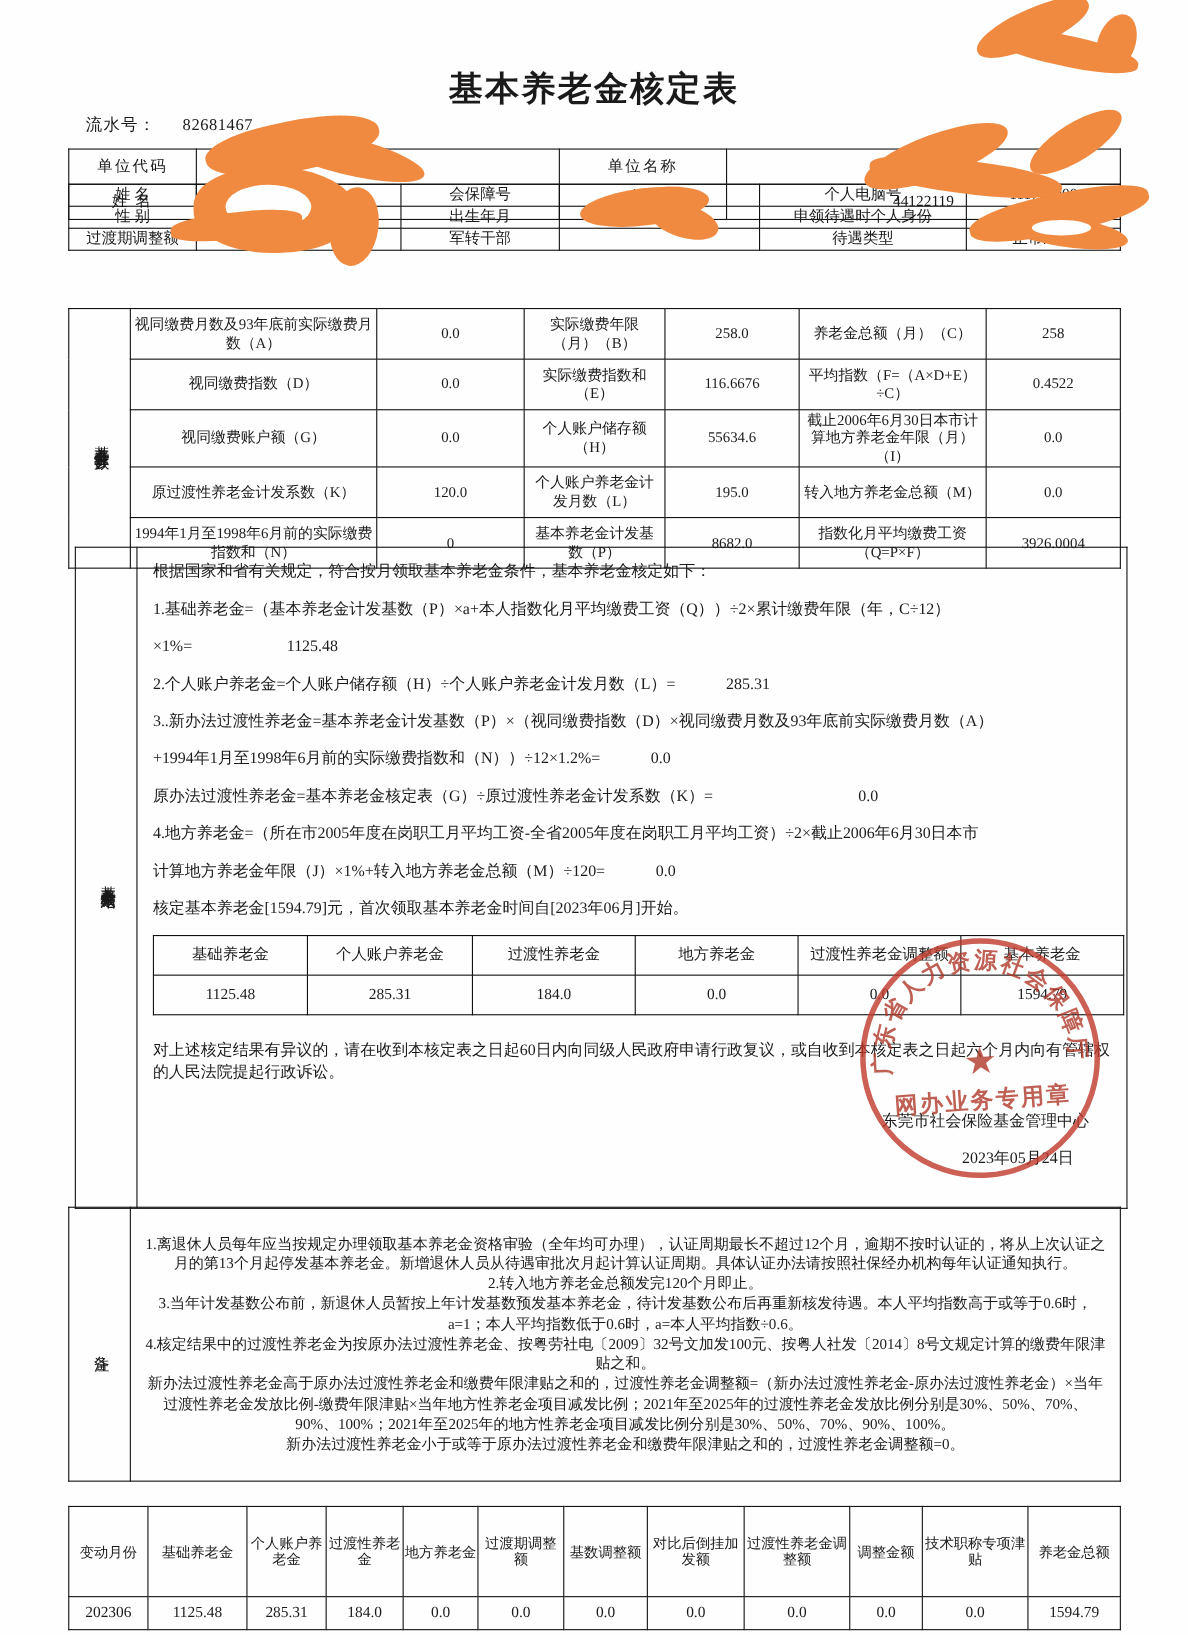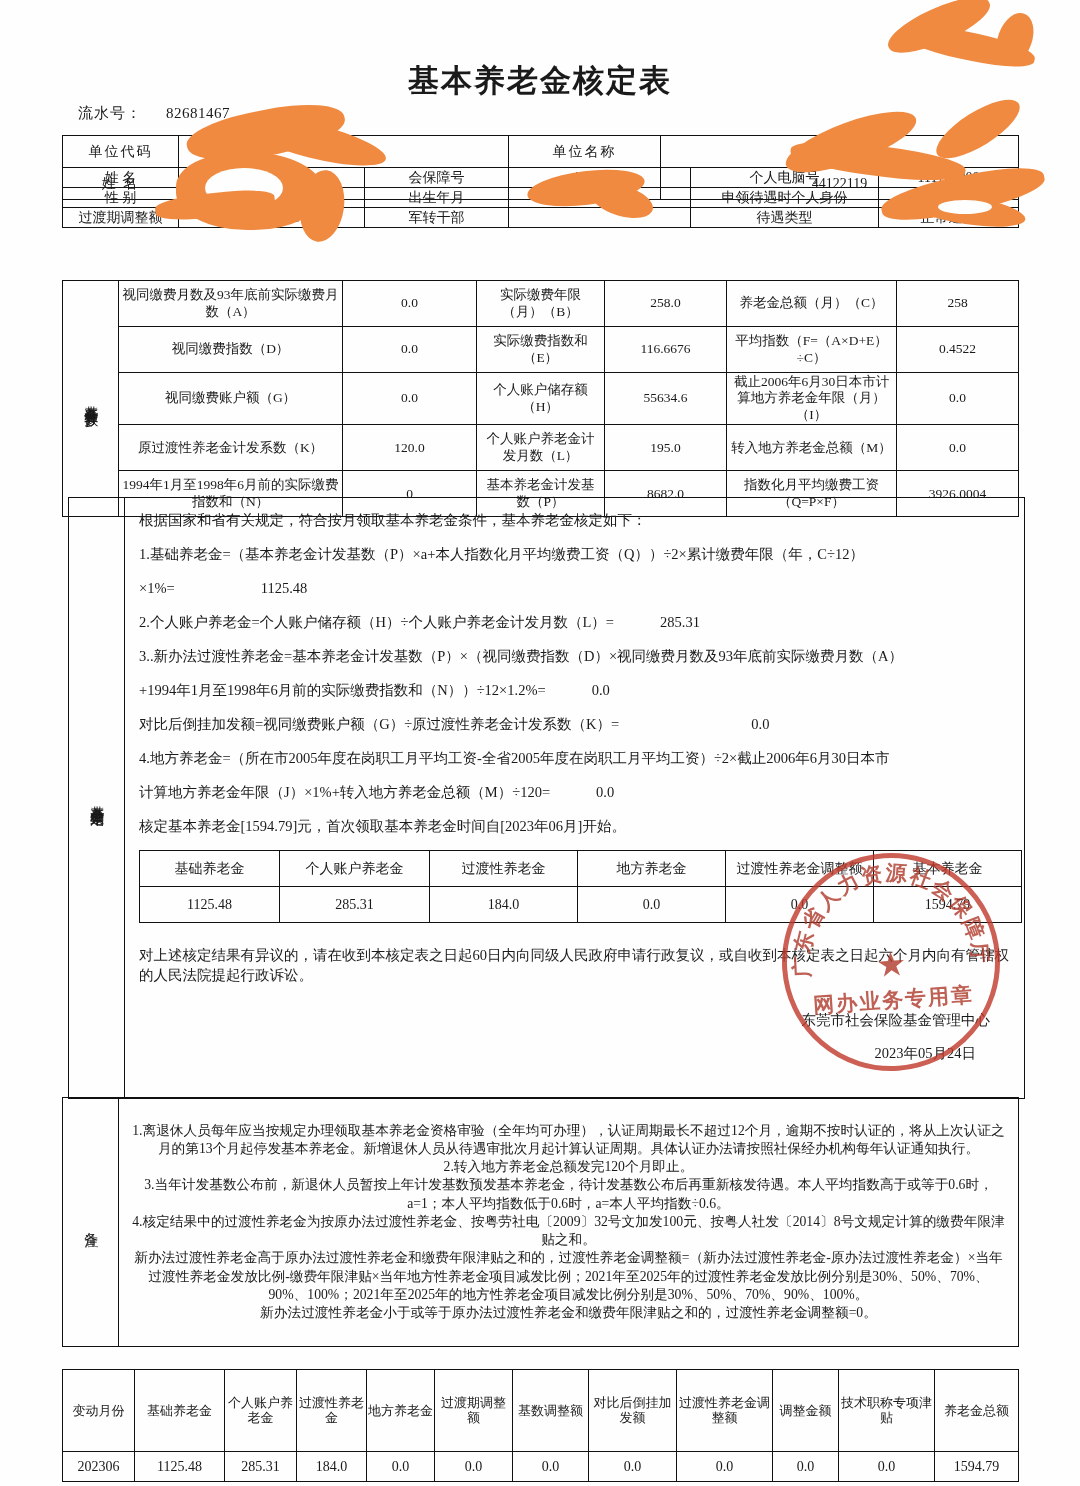--- a/index.html
+++ b/index.html
@@ -287,21 +287,21 @@
 
           <p class="formula">
             <span>2.个人账户养老金=个人账户储存额（H）÷个人账户养老金计发月数（L）=</span><span class="gap"></span><span>285.31</span>
           </p>
 
           <p class="formula">3..新办法过渡性养老金=基本养老金计发基数（P）×（视同缴费指数（D）×视同缴费月数及93年底前实际缴费月数（A）</p>
           <p class="formula">
             <span>+1994年1月至1998年6月前的实际缴费指数和（N））÷12×1.2%=</span><span class="gap"></span><span>0.0</span>
           </p>
           <p class="formula">
-            <span>对比后倒挂加发额=视同缴费账户额（G）÷原过渡性养老金计发系数（K）=</span><span class="gap-lg"></span><span class="gap"></span><span>0.0</span>
+            <span>原办法过渡性养老金=基本养老金核定表（G）÷原过渡性养老金计发系数（K）=</span><span class="gap-lg"></span><span class="gap"></span><span>0.0</span>
           </p>
 
           <p class="formula">4.地方养老金=（所在市2005年度在岗职工月平均工资-全省2005年度在岗职工月平均工资）÷2×截止2006年6月30日本市</p>
           <p class="formula">
             <span>计算地方养老金年限（J）×1%+转入地方养老金总额（M）÷120=</span><span class="gap"></span><span>0.0</span>
           </p>
 
           <p class="formula">核定基本养老金[1594.79]元，首次领取基本养老金时间自[2023年06月]开始。</p>
 
           <table class="sum-table">

